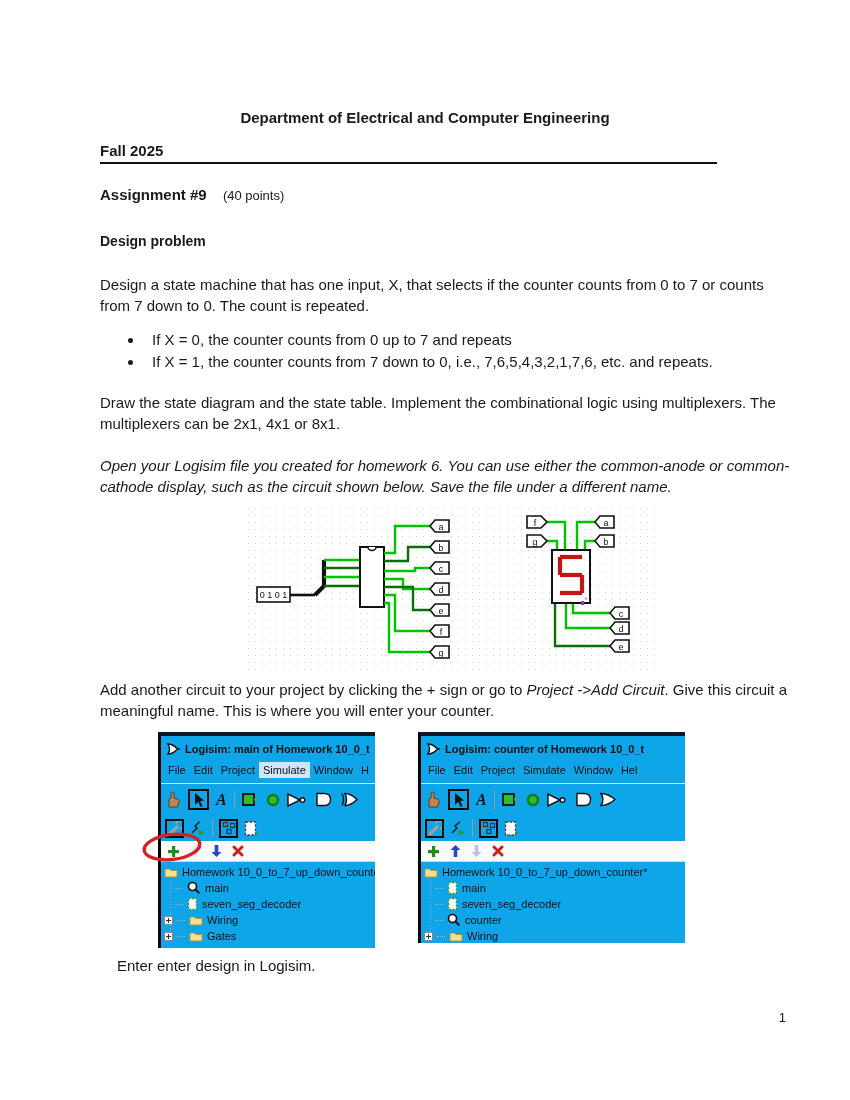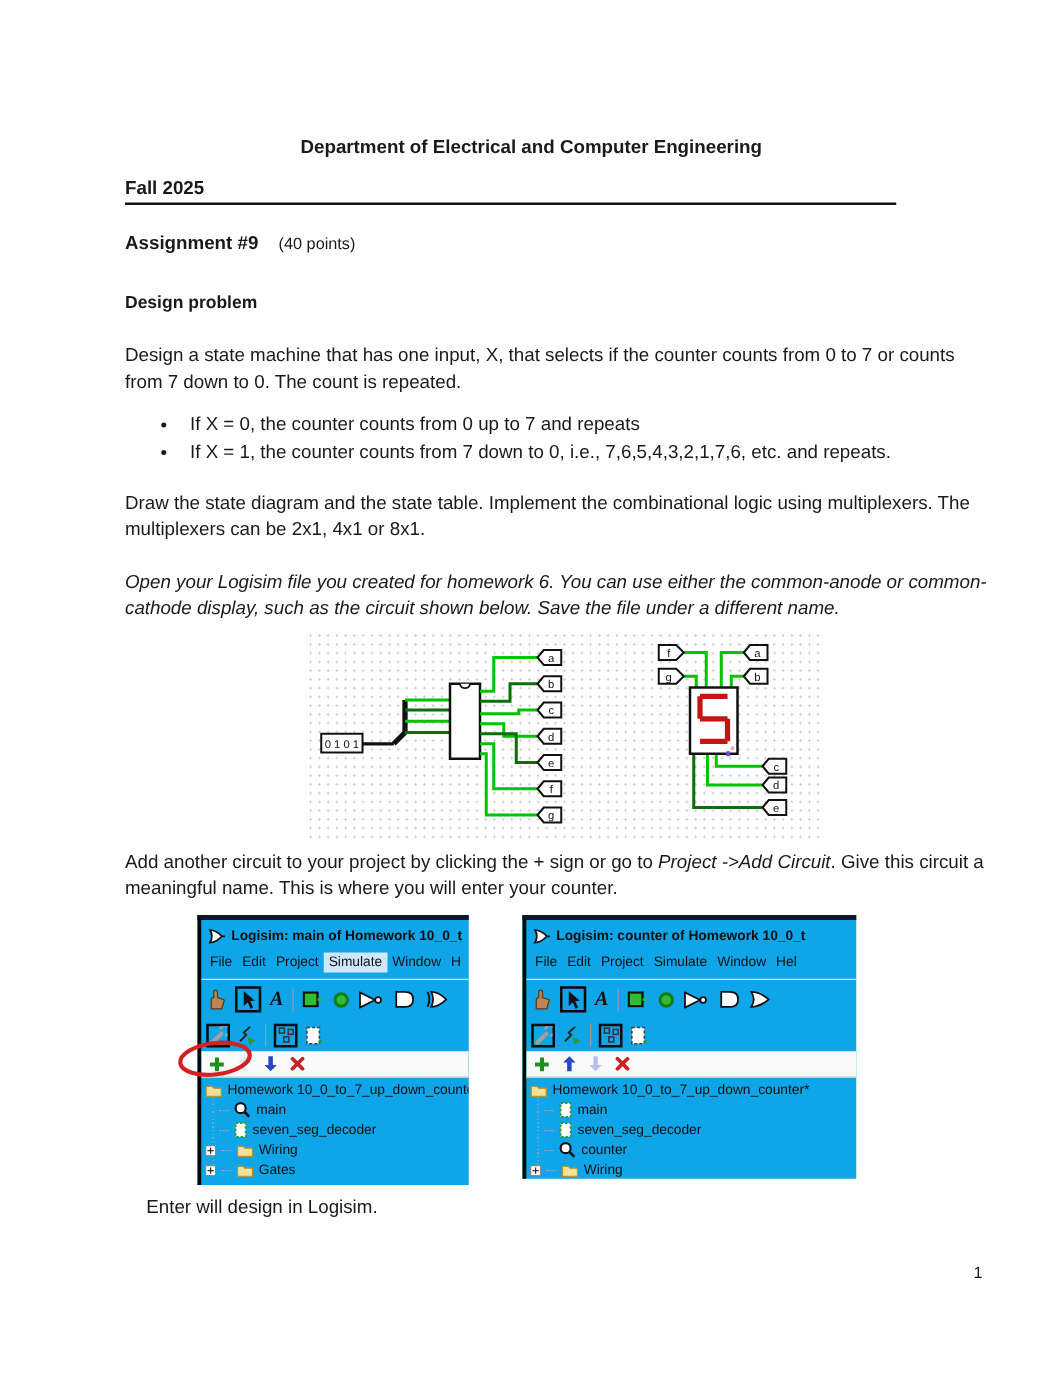--- a/index.html
+++ b/index.html
@@ -423,17 +423,17 @@
         </svg>
         <span class="stub"></span>
         <svg class="folder-svg" width="14" height="12" viewBox="0 0 14 12">
           <path d="M1,3 H5.5 L7,4.5 H13 V11 H1 Z" fill="#f2e196" stroke="#b29338" stroke-width="1"></path>
         </svg>
         <span>Wiring</span>
       </div>
     </div>
   </div>
 
-  <div class="abs" style="left:117px; top:957px; font-size:15px;">Enter will design in Logisim.</div>
+  <div class="abs" style="left:117px; top:957px; font-size:15px;">Enter enter design in Logisim.</div>
 
   <div class="abs" style="left:766px; top:1010px; font-size:13px; width:20px; text-align:right;">1</div>
 
 </div>
 
 </body></html>

